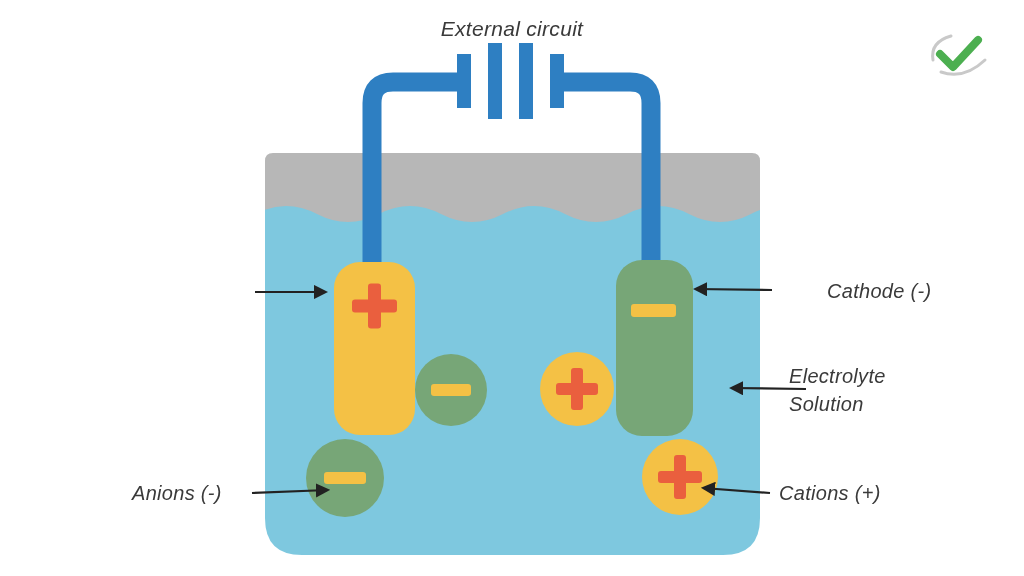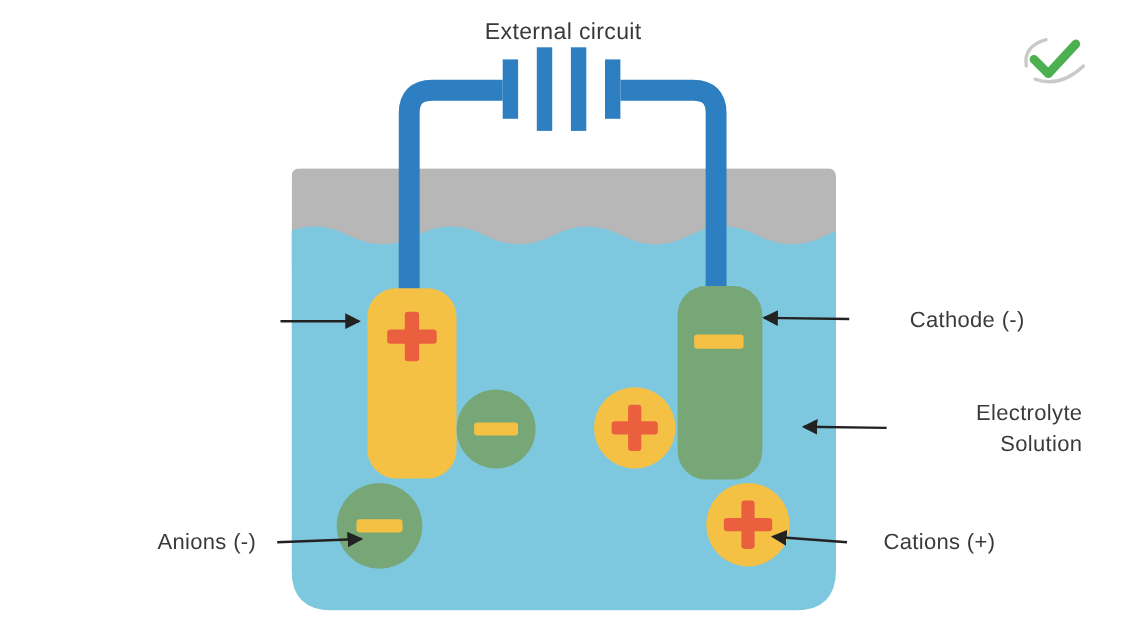--- a/index.html
+++ b/index.html
@@ -23,28 +23,28 @@
   .sign-plus{fill:var(--plus-orange);}
   .sign-minus{fill:var(--electrode-yellow);}
   .arrow{stroke:var(--arrow-black);stroke-width:2.2;fill:none;}
   .arrowhead{fill:var(--arrow-black);}
   .logo-check{stroke:var(--logo-green);stroke-width:8;fill:none;stroke-linecap:round;stroke-linejoin:round;}
   .logo-swoosh{stroke:var(--logo-gray);stroke-width:3;fill:none;stroke-linecap:round;}
 
   
   .lbl{
     position:absolute;color:var(--text-dark);
-    font-size:20px;line-height:24px;letter-spacing:.3px;
+    font-size:20px;line-height:24px;letter-spacing:.3px;font-style:italic;
   }
   .lbl-external{left:392px;top:17px;width:240px;text-align:center;font-size:21px;}
   .lbl-anode{left:140px;top:280px;width:110px;text-align:right;}
   .lbl-cathode{left:779px;top:279px;width:150px;text-align:left;margin-left:48px;}
-  .lbl-electrolyte{left:824px;top:362px;width:160px;text-align:right;white-space:pre-line;line-height:28px;}
-  .lbl-anions{left:132px;top:481px;width:112px;text-align:center;}
-  .lbl-cations{left:779px;top:481px;width:150px;text-align:center;}
+  .lbl-electrolyte{left:789px;top:362px;width:160px;text-align:left;white-space:pre-line;line-height:28px;}
+  .lbl-anions{left:132px;top:481px;width:112px;text-align:left;}
+  .lbl-cations{left:779px;top:481px;width:150px;text-align:left;}
 </style>
 </head>
 <body>
 
 <div class="stage">
 
   <svg class="diagram" width="1024" height="576" viewBox="0 0 1024 576">
     <defs>
       <clipPath id="tankClip">
         <path d="M273,153 H752 Q760,153 760,161 V518 Q760,555 723,555 H302 Q265,555 265,518 V161 Q265,153 273,153 Z"></path>

